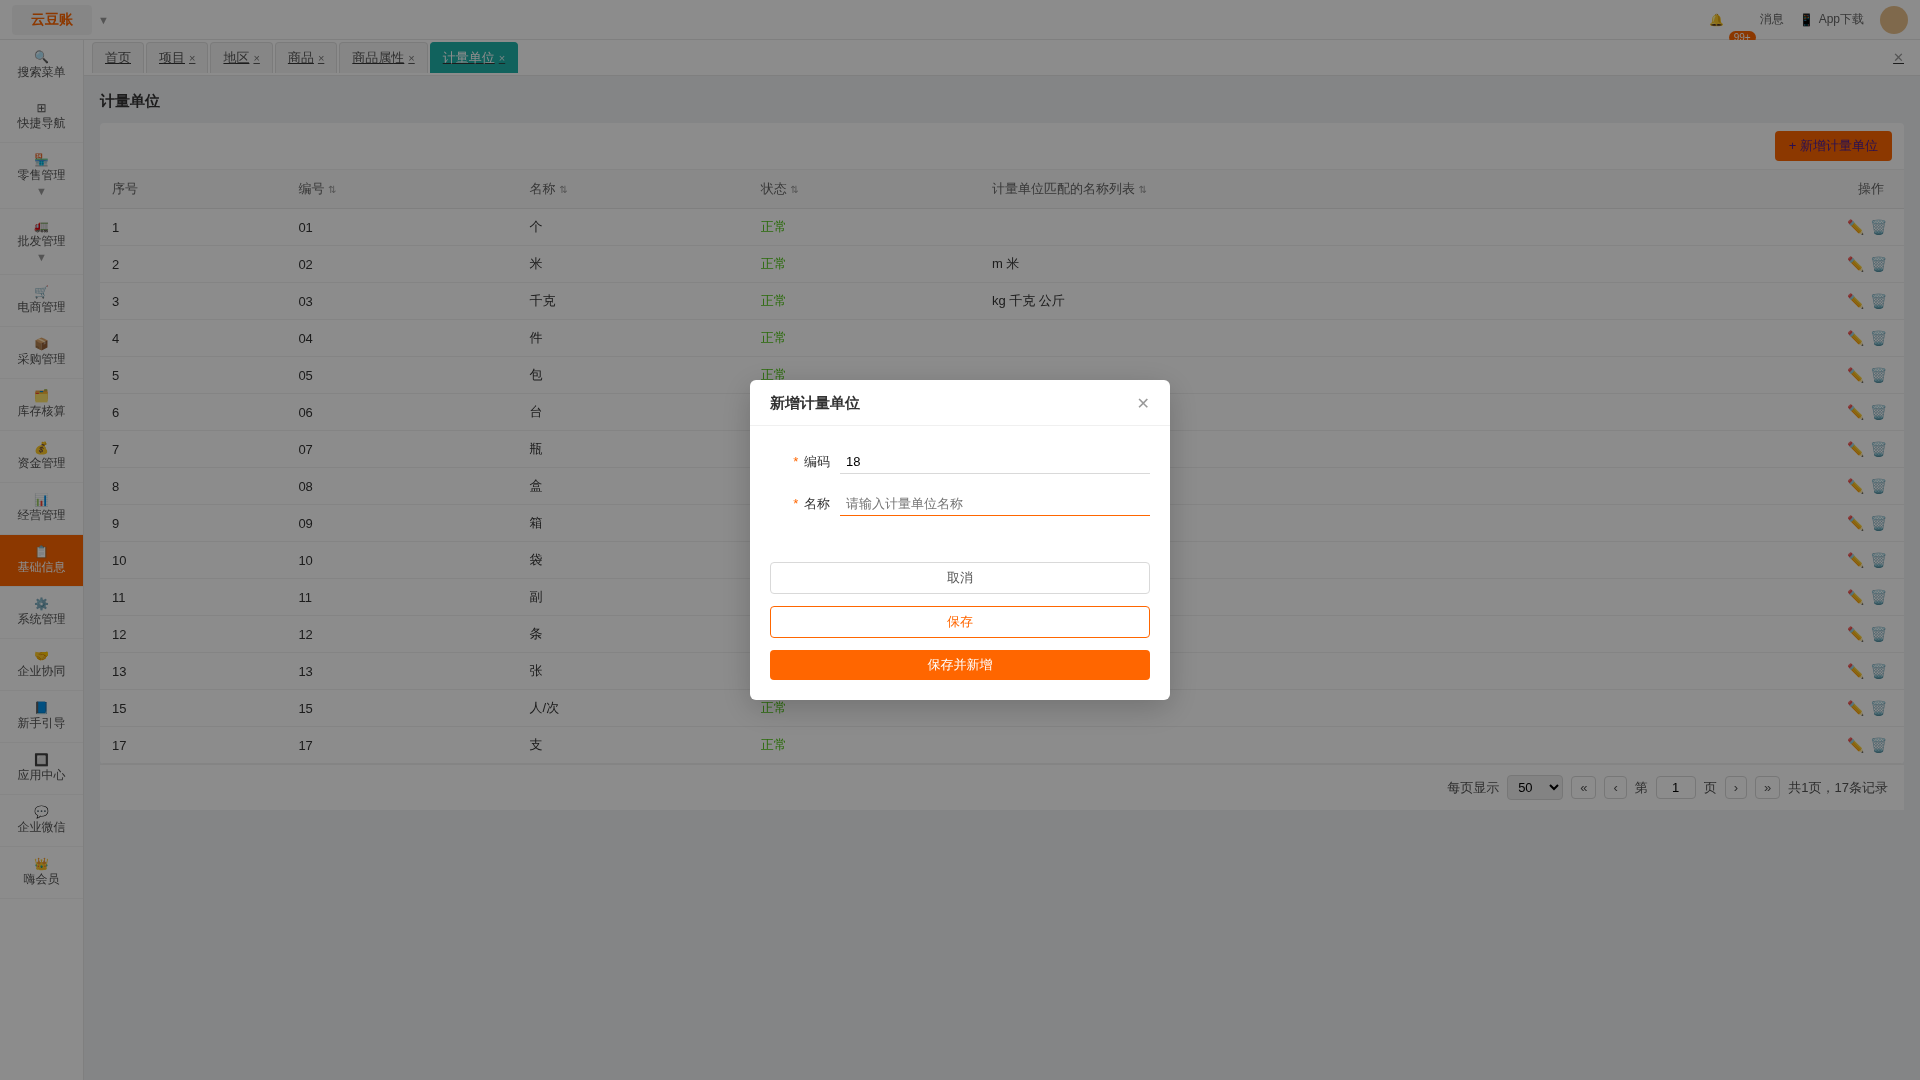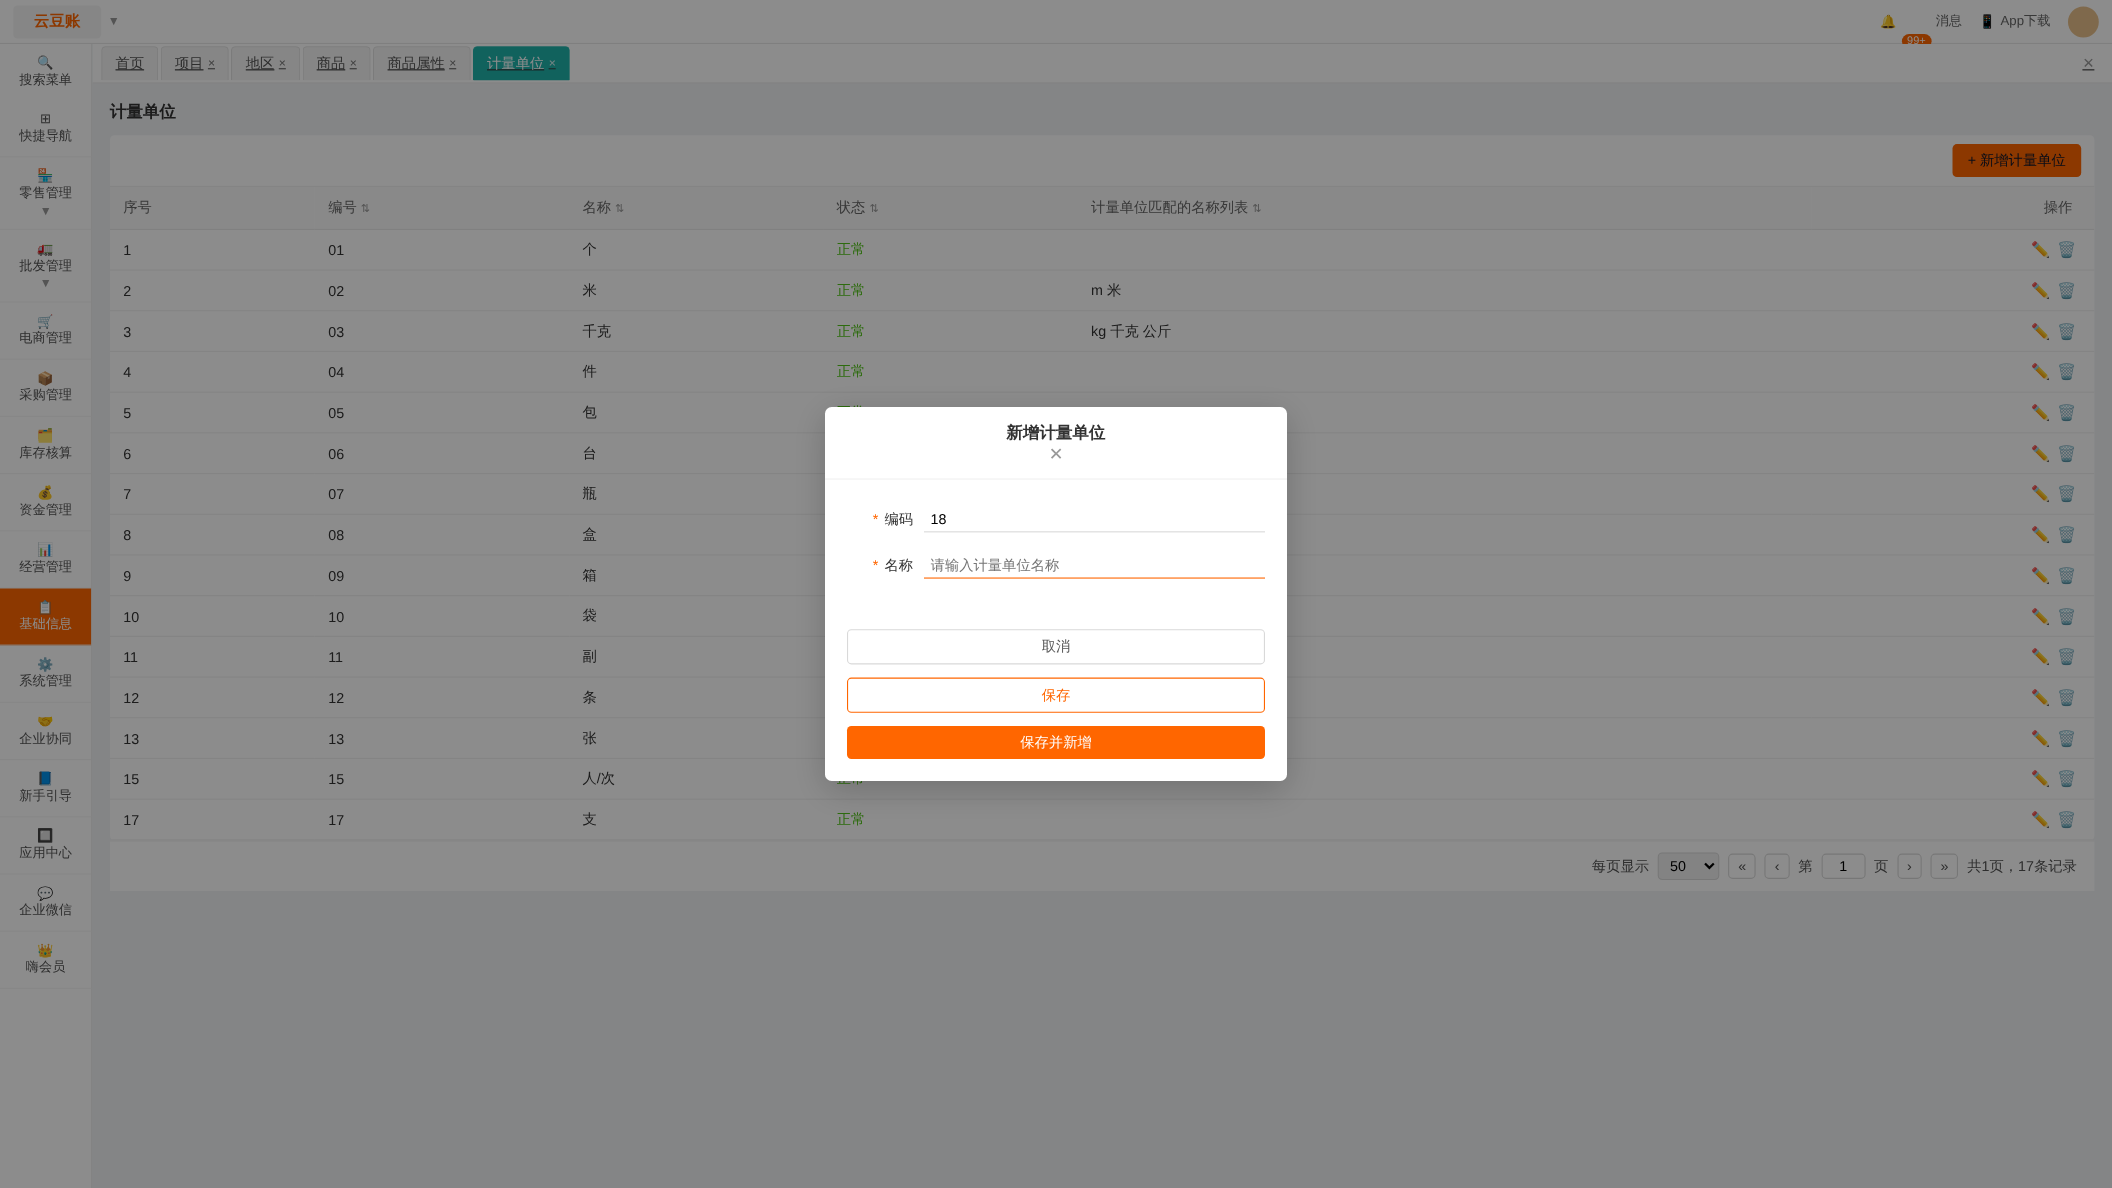--- a/index.html
+++ b/index.html
@@ -36,39 +36,39 @@
     .tab-close { font-size: 11px; cursor: pointer; opacity: 0.8; }
     .tab-bar-close { margin-left: auto; cursor: pointer; color: #999; padding: 4px 8px; }
 
     
     .page-content { flex: 1; padding: 16px; overflow: auto; position: relative; }
     .page-title { font-size: 15px; font-weight: bold; color: #333; margin-bottom: 12px; }
 
     
     .table-wrapper { background: #fff; border-radius: 4px; overflow: hidden; }
     .table-toolbar { display: flex; justify-content: flex-end; padding: 8px 12px; border-bottom: 1px solid #f0f0f0; }
-    .add-btn { background: #f60; color: #0f172a; border: none; border-radius: 4px; padding: 6px 14px; font-size: 13px; cursor: pointer; }
+    .add-btn { background: #f60; color: #4c1d95; border: none; border-radius: 4px; padding: 6px 14px; font-size: 13px; cursor: pointer; }
     table { width: 100%; border-collapse: collapse; }
     thead tr { background: #fafafa; }
     th { padding: 10px 12px; text-align: left; font-weight: normal; color: #666; border-bottom: 1px solid #e8e8e8; font-size: 13px; }
     td { padding: 9px 12px; border-bottom: 1px solid #f0f0f0; font-size: 13px; }
     .status-normal { color: #52c41a; }
     .action-icons { display: flex; gap: 6px; }
     .action-icon { color: #999; cursor: pointer; font-size: 14px; }
 
     
     .pagination { display: flex; align-items: center; justify-content: flex-end; padding: 10px 16px; background: #fff; border-top: 1px solid #f0f0f0; gap: 8px; font-size: 13px; color: #555; }
     .page-select { border: 1px solid #d9d9d9; border-radius: 4px; padding: 3px 6px; font-size: 13px; }
     .page-btn { border: 1px solid #d9d9d9; background: #fff; border-radius: 4px; padding: 3px 8px; cursor: pointer; color: #555; font-size: 13px; }
     .page-input { border: 1px solid #d9d9d9; border-radius: 4px; padding: 3px 6px; width: 40px; text-align: center; font-size: 13px; }
 
     
     .modal-overlay { position: fixed; inset: 0; background: rgba(0,0,0,0.45); display: flex; align-items: center; justify-content: center; z-index: 1000; }
     .modal { background: #fff; border-radius: 6px; width: 420px; box-shadow: 0 8px 32px rgba(0,0,0,0.2); }
-    .modal-header { display: flex; align-items: center; justify-content: space-between; padding: 14px 20px 12px; border-bottom: 1px solid #f0f0f0; flex-direction: column; }
+    .modal-header { display: flex; align-items: center; justify-content: space-between; padding: 14px 20px 12px; border-bottom: 1px solid #f0f0f0; }
     .modal-title { font-size: 15px; font-weight: bold; color: #333; }
     .modal-close { cursor: pointer; color: #999; font-size: 16px; }
     .modal-body { padding: 24px 20px 16px; }
     .form-row { display: flex; align-items: center; margin-bottom: 18px; }
     .form-label { width: 60px; text-align: right; margin-right: 10px; color: #333; font-size: 13px; }
     .form-label .required { color: #f60; margin-right: 2px; }
     .form-input { flex: 1; border: none; border-bottom: 1px solid #d9d9d9; padding: 4px 6px; font-size: 13px; outline: none; }
     .form-input.active { border-bottom-color: #f60; }
     .modal-footer { display: flex; justify-content: center; gap: 12px; padding: 12px 20px 20px; flex-direction: column; }
     .btn-cancel { border: 1px solid #d9d9d9; background: #fff; color: #555; border-radius: 4px; padding: 6px 20px; cursor: pointer; font-size: 13px; }

